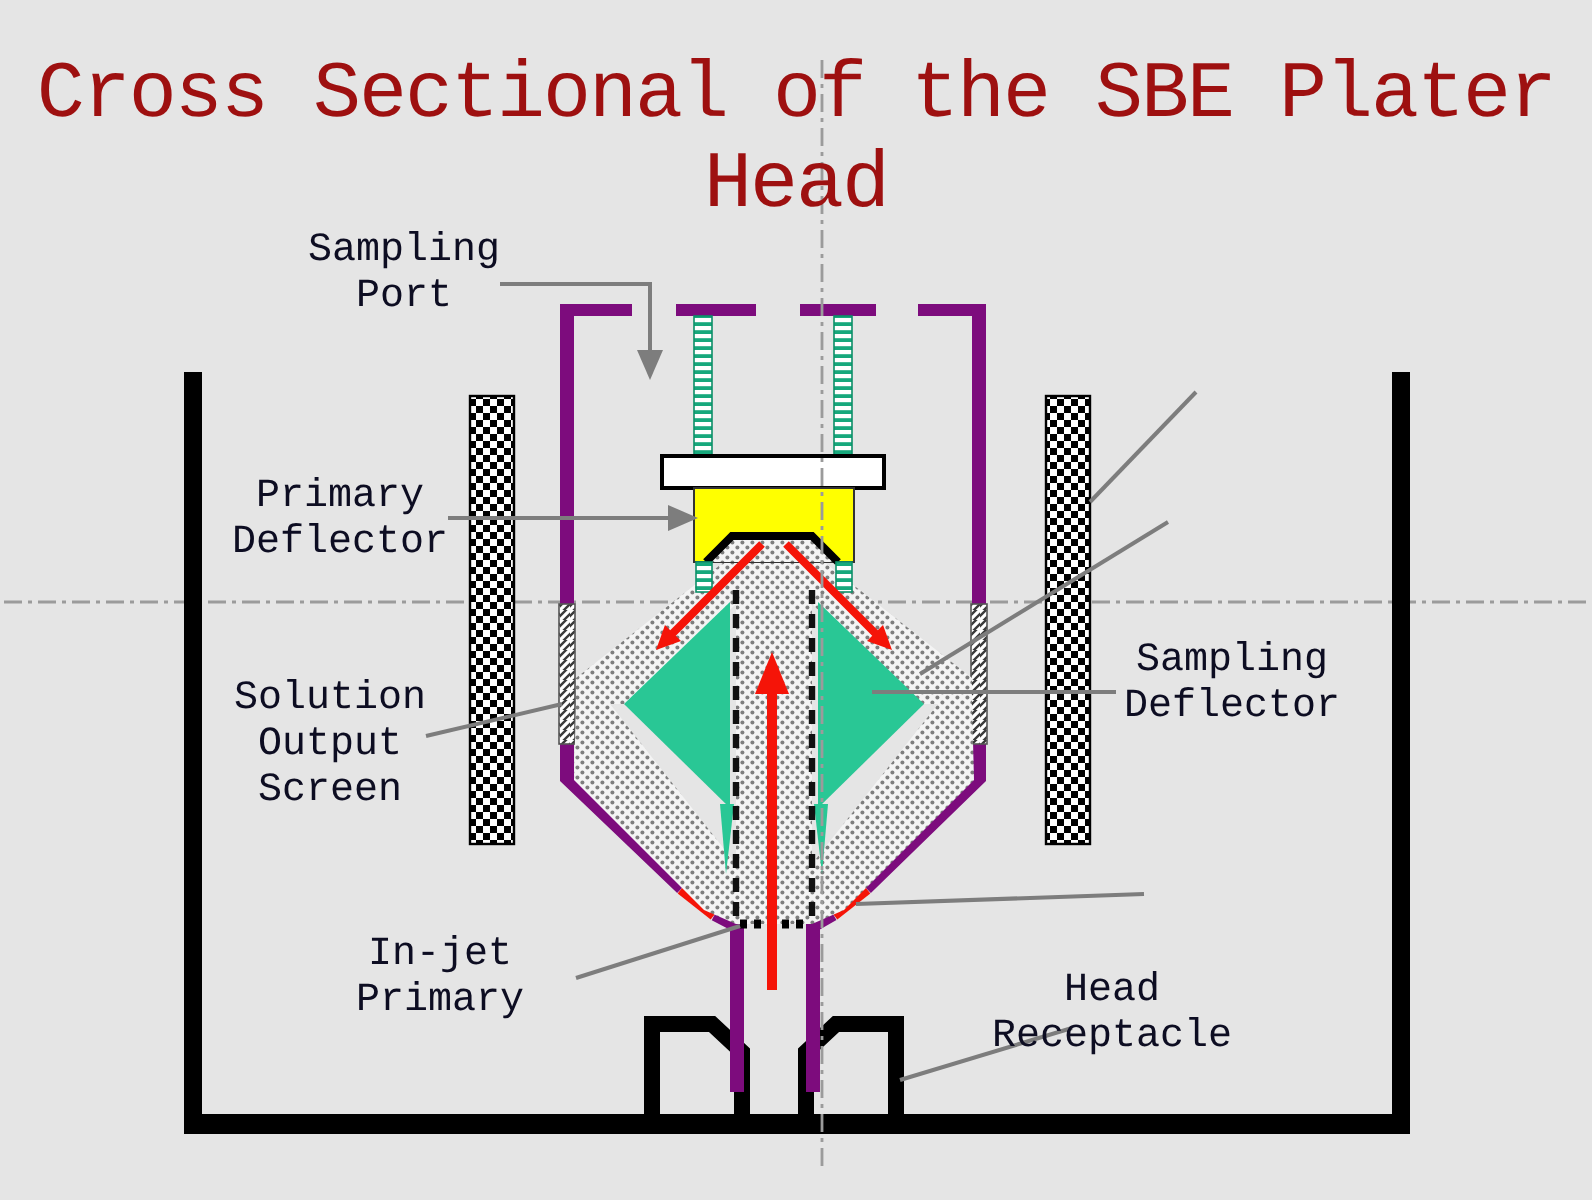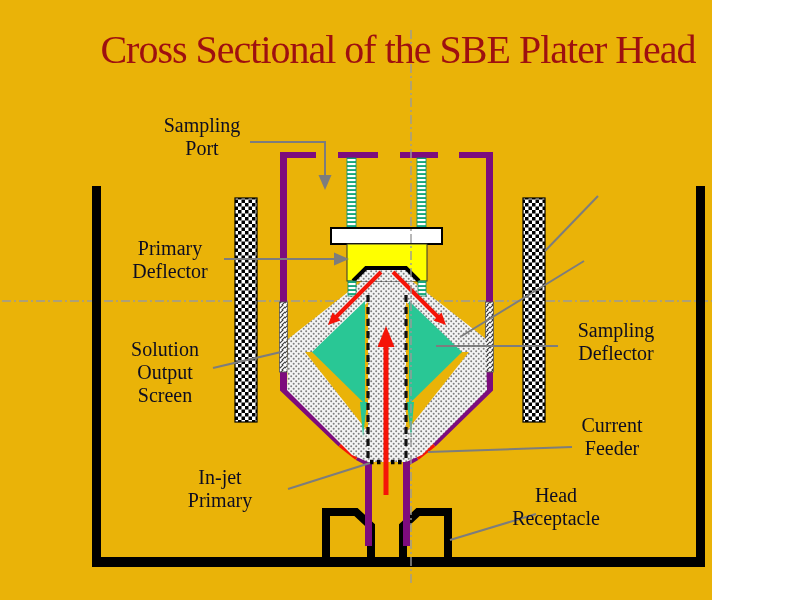--- a/index.html
+++ b/index.html
@@ -1,17 +1,17 @@
 <!DOCTYPE html>
 <html style="--title: #9e1010; --label-text: #0d0d22; --head-wall: #7d0c7d; --deflector-yellow: #ffff00; --parts-green: #29c795; --flow-red: #f51408; --leader-gray: #7d7d7d; --centerline-gray: #9b9b9b; --tank-black: #000000;"><head>
 <meta charset="utf-8">
 <style>
   html,body{margin:0;padding:0;background:#fff;}
-  #stage{position:relative;width:712px;height:600px;background:#eab308;overflow:hidden;
-         font-family:Liberation Serif, serif;}
+  #stage{position:relative;width:796px;height:600px;background:#e5e5e5;overflow:hidden;
+         font-family:Liberation Mono, monospace;}
   #title{position:absolute;top:26px;left:0;width:796px;margin:0;text-align:center;
          font-size:40px;font-weight:400;letter-spacing:-1px;color:var(--title,#9e1010);}
   .label{position:absolute;text-align:center;white-space:pre-line;
          font-size:20px;line-height:23px;color:var(--label-text,#0d0d22);}
   svg{position:absolute;top:0;left:0;}
   .purple{stroke:var(--head-wall,#7d0c7d);fill:none;}
   .redseg{stroke:var(--flow-red,#f51408);fill:none;}
   .redfill{fill:var(--flow-red,#f51408);}
   .black{stroke:var(--tank-black,#000);fill:none;}
   .leader{stroke:var(--leader-gray,#7d7d7d);stroke-width:2;fill:none;}
@@ -134,18 +134,16 @@
 Port</div>
   <div class="label" style="left:100px;top:237px;width:140px;">Primary
 Deflector</div>
   <div class="label" style="left:95px;top:338px;width:140px;">Solution
 Output
 Screen</div>
   <div class="label" style="left:150px;top:466px;width:140px;">In-jet
 Primary</div>
   <div class="label" style="left:546px;top:319px;width:140px;">Sampling
 Deflector</div>
-  <div class="label" style="left:542px;top:414px;width:140px;">Current
-Feeder</div>
   <div class="label" style="left:486px;top:484px;width:140px;">Head
 Receptacle</div>
 
 </div>
 
 </body></html>

